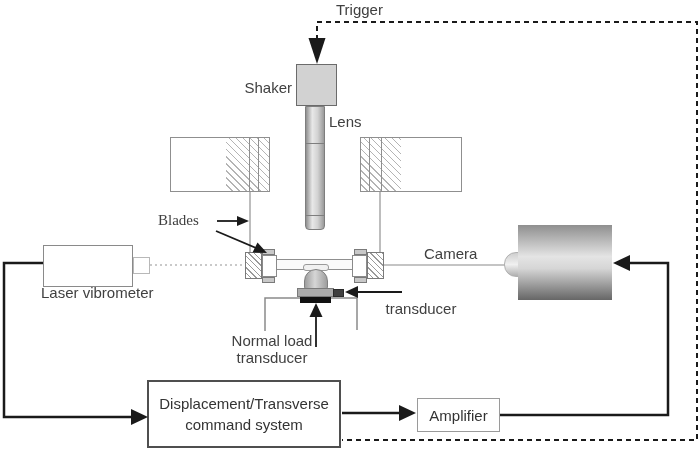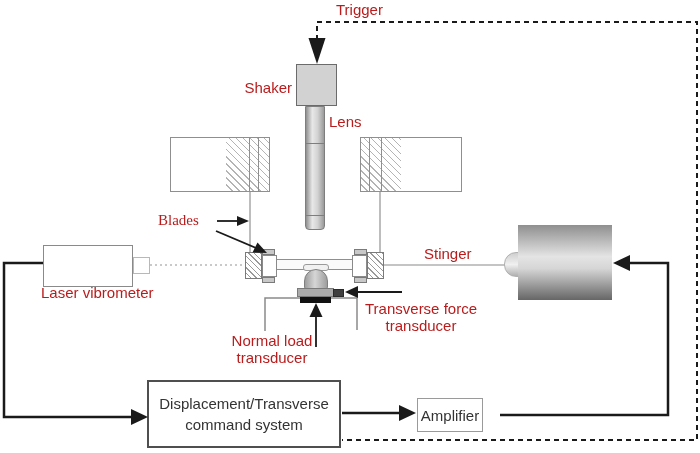--- a/index.html
+++ b/index.html
@@ -1,21 +1,21 @@
 <!DOCTYPE html>
 <html><head>
 <meta charset="utf-8">
 <style>
   html,body{margin:0;padding:0;background:#fff;}
   .canvas{
     position:relative;width:700px;height:453px;background:#ffffff;
     font-family:"Liberation Sans", sans-serif;overflow:hidden;
   }
   svg.layer{position:absolute;left:0;top:0;width:700px;height:453px;pointer-events:none;}
-  .lbl{position:absolute;font-size:15px;color:#b91c1c;white-space:nowrap;line-height:1.15;}
+  .lbl{position:absolute;font-size:15px;color:#404040;white-space:nowrap;line-height:1.15;}
   .lbl.center{text-align:center;white-space:normal;}
   .box{position:absolute;box-sizing:border-box;background:#fff;}
   .hatch{background:repeating-linear-gradient(45deg,rgba(255,255,255,0) 0 4px,#b4b4b4 4px 5px);}
   .hatch-dense{background:repeating-linear-gradient(45deg,rgba(255,255,255,0) 0 3px,#9a9a9a 3px 4px);}
   .vline{position:absolute;top:0;bottom:0;width:1px;background:#8f8f8f;}
   .flex-center{display:flex;flex-direction:column;align-items:center;justify-content:center;}
   .cmd-text{font-size:15px;color:#333;text-align:center;line-height:1.4;}
 </style>
 </head>
 <body>
@@ -81,21 +81,21 @@
   <div class="box" style="left:518px;top:225px;width:94px;height:75px;border:none;
               background:linear-gradient(180deg,#8f8f8f 0%,#e4e4e4 42%,#d6d6d6 58%,#666 100%);"></div>
 
   <div class="box flex-center" style="left:147px;top:380px;width:194px;height:68px;border:2px solid #4f4f4f;">
     <div class="cmd-text">
       <div>Displacement/Transverse</div>
       <div>command system</div>
     </div>
   </div>
 
-  <div class="box flex-center" style="left:417px;top:398px;width:66px;height:34px;border:1.5px solid #9a9a9a;">
+  <div class="box flex-center" style="left:417px;top:398px;width:83px;height:34px;border:1.5px solid #9a9a9a;">
     <div class="cmd-text">Amplifier</div>
   </div>
 
   <svg class="layer" viewBox="0 0 700 453">
 
     <path d="M317,40 L317,22 L697,22 L697,440 L342,440" fill="none" stroke="#1a1a1a" stroke-width="2" stroke-dasharray="5,4"></path>
     <polygon points="317,64 308.5,38 325.5,38" fill="#1a1a1a"></polygon>
 
     <path d="M43,263 L4,263 L4,417 L133,417" fill="none" stroke="#1a1a1a" stroke-width="2.5"></path>
     <polygon points="148,417 131,409 131,425" fill="#1a1a1a"></polygon>
@@ -115,25 +115,24 @@
     <polygon points="345,292 358,286 358,298" fill="#1a1a1a"></polygon>
 
     <line x1="316" y1="347" x2="316" y2="315" stroke="#1a1a1a" stroke-width="1.8"></line>
     <polygon points="316,303 309.5,317 322.5,317" fill="#1a1a1a"></polygon>
   </svg>
 
   <div class="lbl" style="left:336px;top:1px;">Trigger</div>
   <div class="lbl" style="left:230px;top:79px;width:62px;text-align:right;">Shaker</div>
   <div class="lbl" style="left:329px;top:113px;">Lens</div>
   <div class="lbl" style="left:158px;top:212px;font-family:Liberation Serif, serif;">Blades</div>
-  <div class="lbl" style="left:424px;top:245px;">Stinger</div>
+  <div class="lbl" style="left:424px;top:245px;">Camera</div>
   <div class="lbl" style="left:41px;top:284px;">Laser vibrometer</div>
 
   <div class="lbl center" style="left:356px;top:300px;width:130px;">
-    <div>Transverse force</div>
     <div>transducer</div>
   </div>
 
   <div class="lbl center" style="left:219px;top:332px;width:106px;">
     <div>Normal load</div>
     <div>transducer</div>
   </div>
 
 </div>
 

